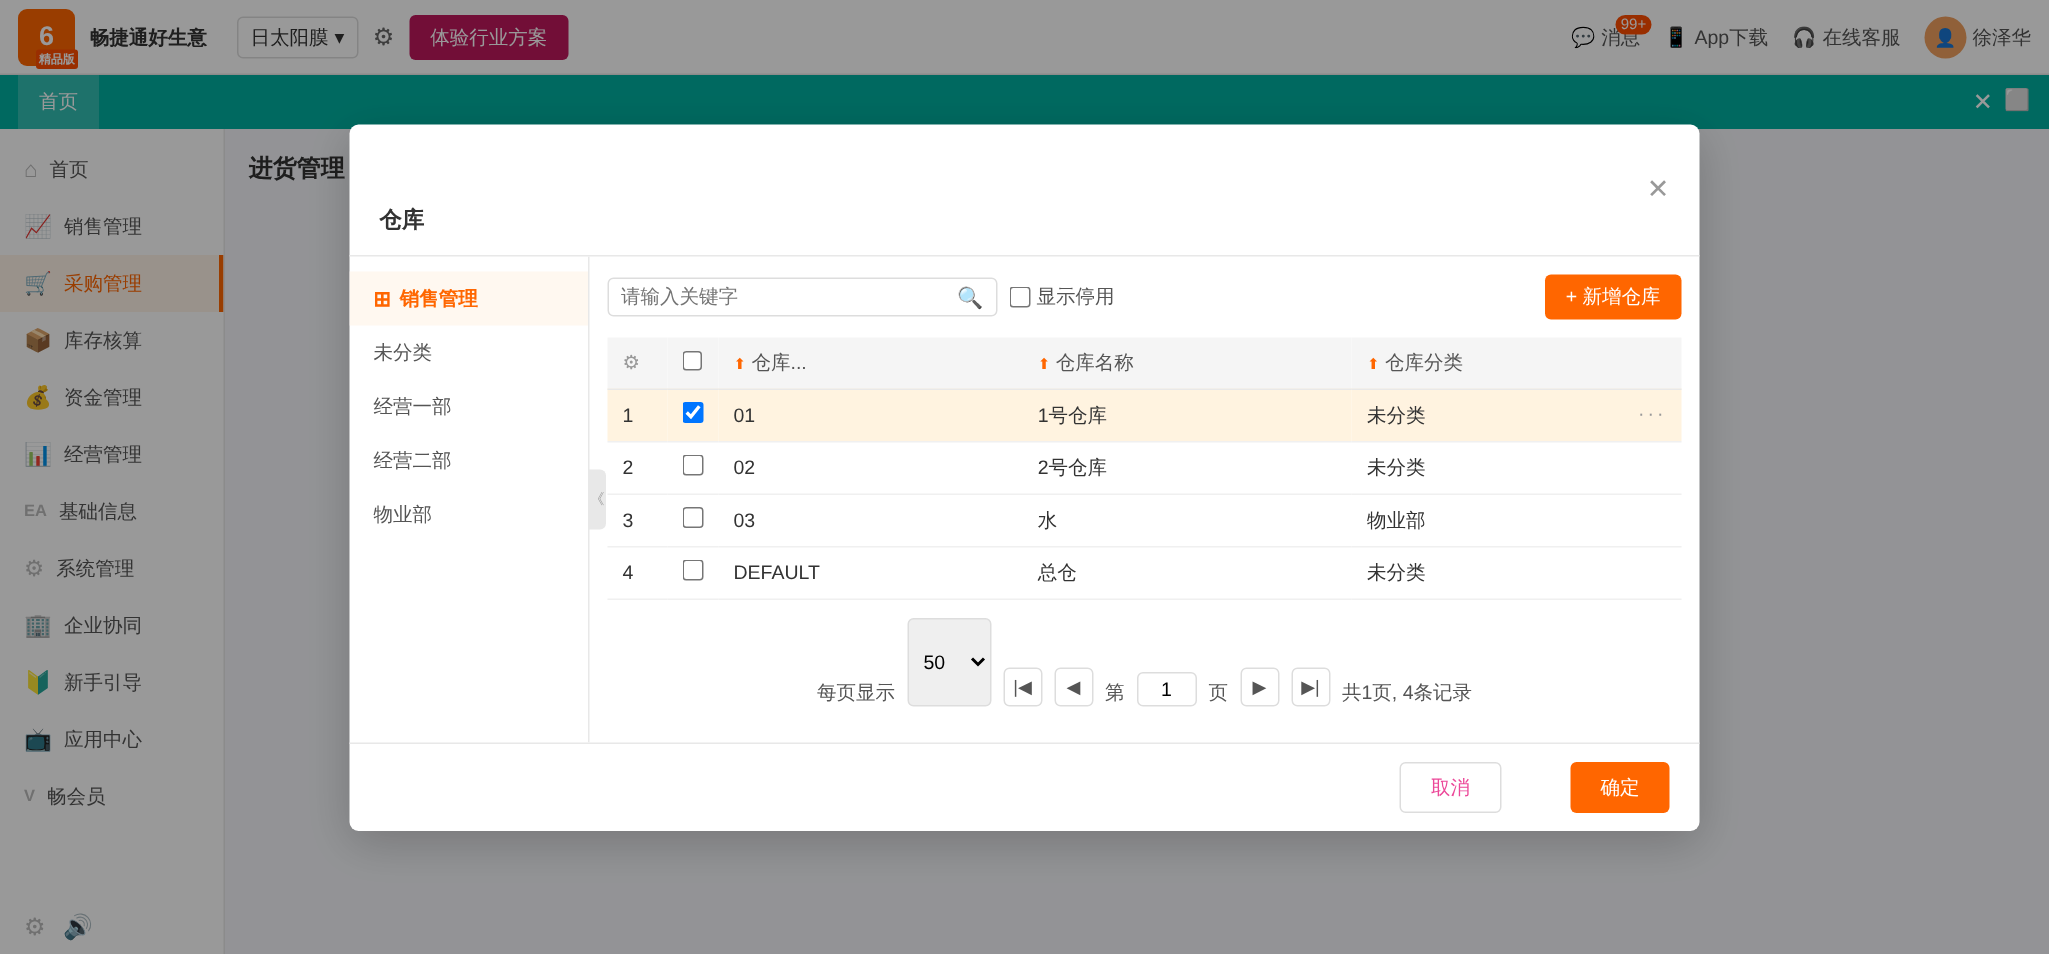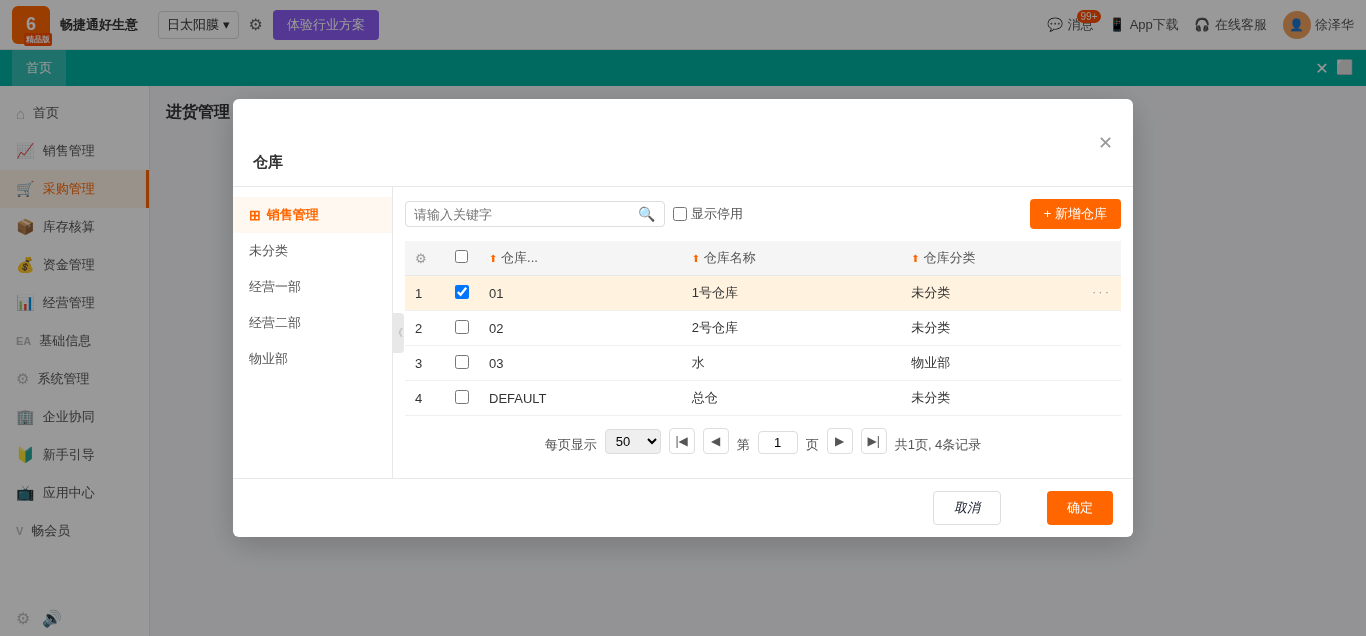--- a/index.html
+++ b/index.html
@@ -28,21 +28,21 @@
     .brand-logo .badge-version {
       position: absolute; bottom: -2px; right: -2px;
       background: #ff4d00; color: #fff; font-size: 8px; padding: 1px 2px; border-radius: 2px;
     }
     .store-selector {
       display: flex; align-items: center; gap: 4px;
       border: 1px solid #ddd; border-radius: 4px; padding: 4px 8px;
       cursor: pointer; color: #333; margin-left: 10px;
     }
     .trial-btn {
-      background: #8b5cf6; color: #fff; border: none; border-radius: 4px;
+      background: #be185d; color: #fff; border: none; border-radius: 4px;
       padding: 6px 14px; cursor: pointer; font-size: 13px;
     }
     .gear-icon { color: #666; font-size: 16px; cursor: pointer; }
     .top-nav-right { margin-left: auto; display: flex; align-items: center; gap: 16px; }
     .nav-item { display: flex; align-items: center; gap: 4px; color: #555; cursor: pointer; font-size: 13px; position: relative; }
     .msg-badge {
       background: #ff4d00; color: #fff; font-size: 10px; padding: 1px 4px;
       border-radius: 8px; position: absolute; top: -6px; right: -8px;
     }
     .user-avatar { width: 28px; height: 28px; border-radius: 50%; background: #f0a060; display: flex; align-items: center; justify-content: center; color: #fff; font-size: 12px; }
@@ -160,40 +160,40 @@
     .th-gear { color: #999; }
     .sort-icon { color: #f60; font-size: 10px; }
     .row-cb { width: 14px; height: 14px; }
 
     
     .pagination {
       display: flex; align-items: flex-end; justify-content: center;
       gap: 8px; padding: 12px 0; margin-top: auto; font-size: 13px; color: #555;
     }
     .per-page-select {
-      border: 1px solid #ddd; border-radius: 4px; padding: 3px 6px; font-size: 13px;
+      border: 1px solid #ddd; border-radius: 4px; padding: 20px 6px; font-size: 13px;
     }
     .page-btn {
       width: 26px; height: 26px; border: 1px solid #ddd; border-radius: 4px;
       display: flex; align-items: center; justify-content: center;
       cursor: pointer; color: #555; font-size: 12px; background: #fff;
     }
     .page-input {
       width: 40px; text-align: center; border: 1px solid #ddd; border-radius: 4px;
       padding: 3px; font-size: 13px;
     }
 
     
     .modal-footer {
       border-top: 1px solid #e8e8e8; padding: 12px 20px;
       display: flex; justify-content: flex-end; gap: 10px;
     }
     .cancel-btn {
       padding: 7px 20px; border: 1px solid #ddd; border-radius: 4px;
-      background: #fff; color: #0f172a; cursor: pointer; font-size: 13px; font-style: italic;
+      background: #fff; color: #ec4899; cursor: pointer; font-size: 13px;
     }
     .confirm-btn {
       padding: 7px 20px; border: none; border-radius: 4px;
       background: #f60; color: #fff; cursor: pointer; font-size: 13px; margin-left: 36px;
     }
   </style>
 </head>
 <body>
 
 <div class="top-nav">

